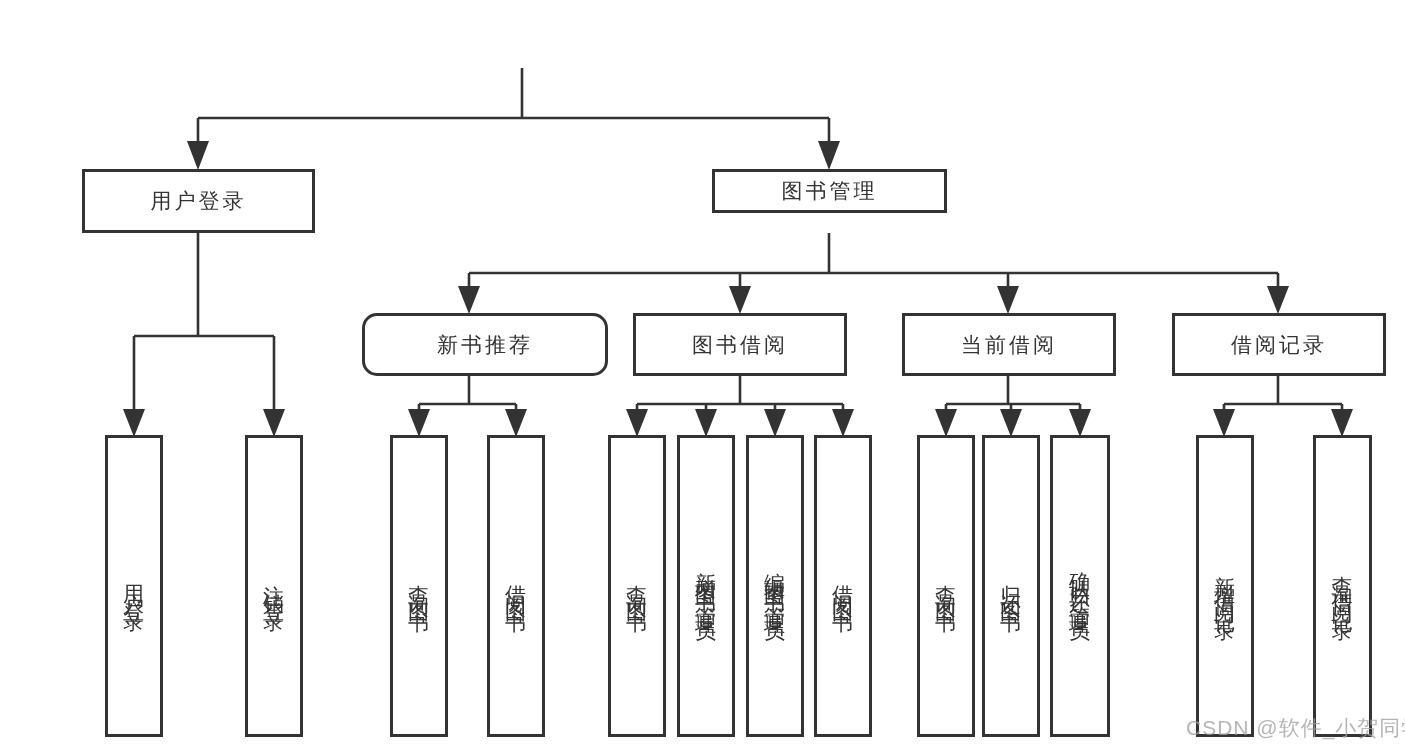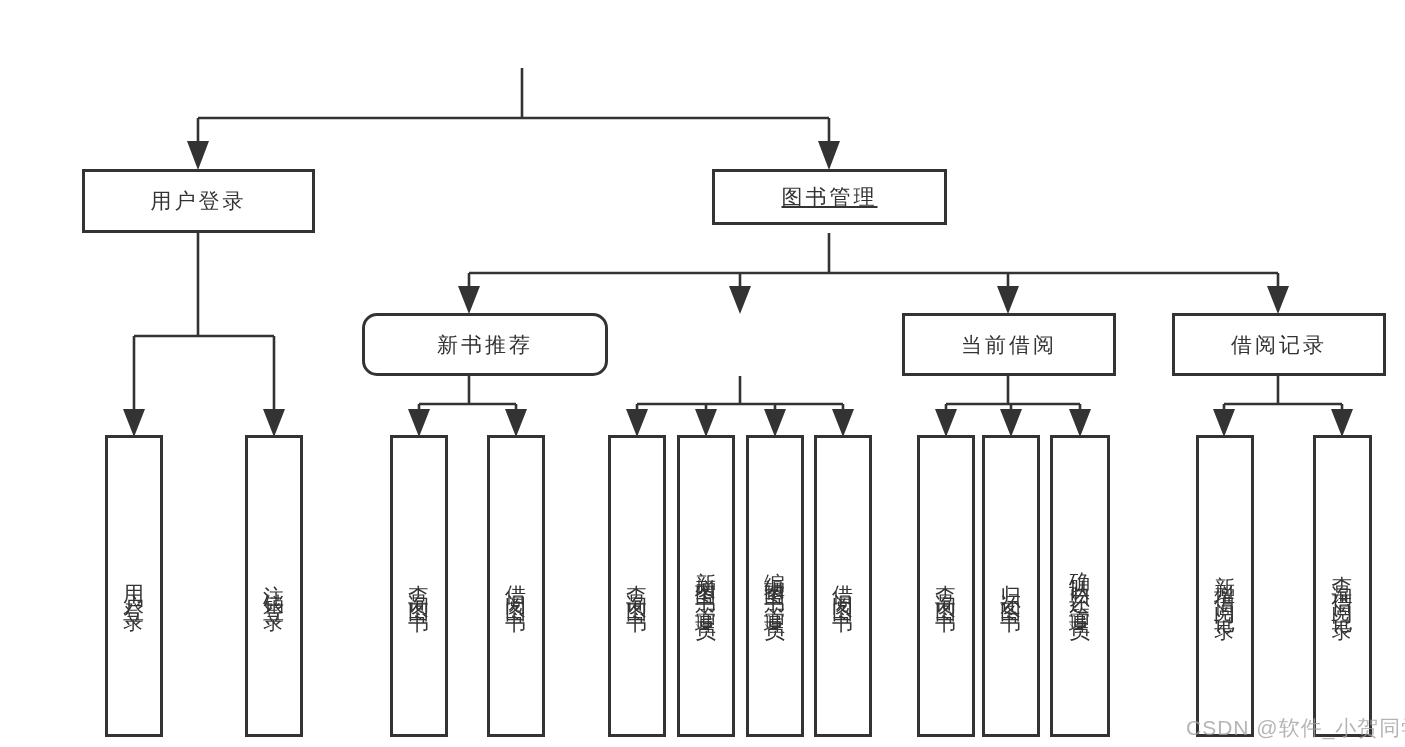--- a/index.html
+++ b/index.html
@@ -124,23 +124,24 @@
       M832 409 L854 409 L843 437 Z
       M935 409 L957 409 L946 437 Z
       M1000 409 L1022 409 L1011 437 Z
       M1069 409 L1091 409 L1080 437 Z
       M1213 409 L1235 409 L1224 437 Z
       M1331 409 L1353 409 L1342 437 Z"></path>
   </svg>
 
 
   <div class="box" style="left:82px; top:169px; width:233px; height:64px;">用户登录</div>
-  <div class="box" style="left:712px; top:169px; width:235px; height:56px;text-decoration:underline;">图书管理</div>
+  <div class="box" style="left:712px; top:169px; width:235px; height:44px;">图书管理</div>
 
   <div class="box" style="left:362px; top:313px; width:246px; height:63px;border-radius:15px;">新书推荐</div>
+  <div class="box" style="left:633px; top:313px; width:214px; height:63px;">图书借阅</div>
   <div class="box" style="left:902px; top:313px; width:214px; height:63px;">当前借阅</div>
   <div class="box" style="left:1172px; top:313px; width:214px; height:63px;">借阅记录</div>
 
   <div class="box vbox" style="left:105px; top:435px; width:58px; height:302px;">用户登录</div>
   <div class="box vbox" style="left:245px; top:435px; width:58px; height:302px;">注销登录</div>
 
   <div class="box vbox" style="left:390px; top:435px; width:58px; height:302px;">查询图书</div>
   <div class="box vbox" style="left:487px; top:435px; width:58px; height:302px;">借阅图书</div>
 
   <div class="box vbox" style="left:608px; top:435px; width:58px; height:302px;">查询图书</div>

